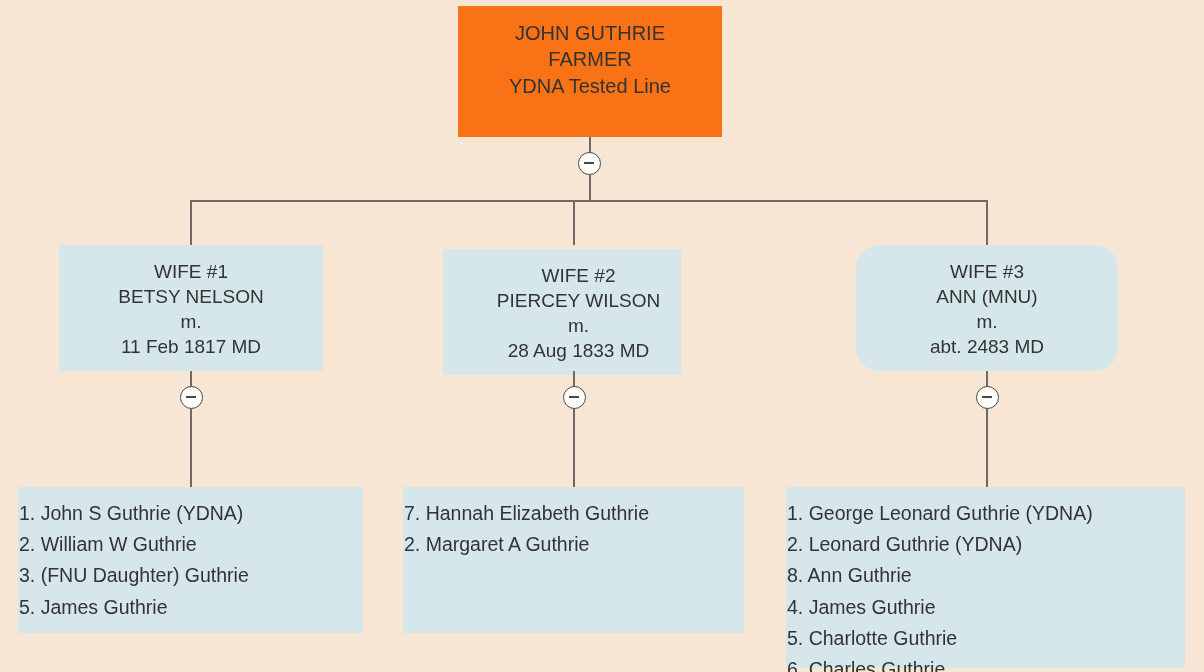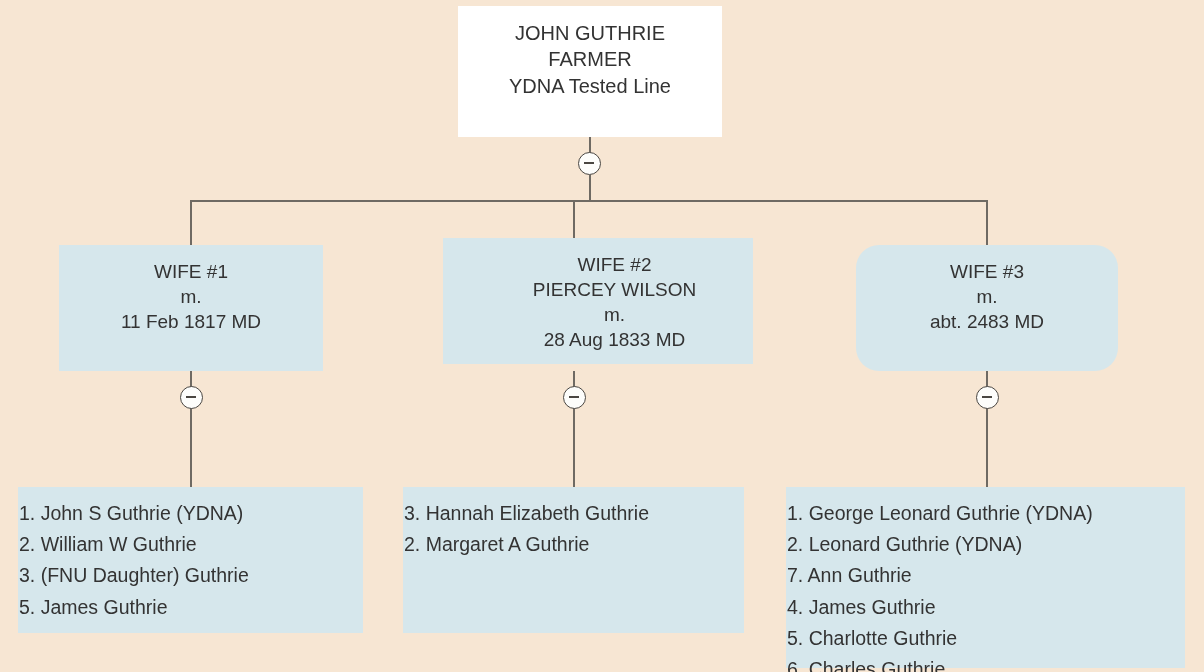--- a/index.html
+++ b/index.html
@@ -21,21 +21,21 @@
 
   
   .node {
     position: absolute;
     box-sizing: border-box;
     color: #333333;
     text-align: center;
     line-height: 1.32;
   }
   .node-root {
-    background: #ffffff;
+    background: #f97316;
     font-size: 20px;
     padding-top: 14px;
   }
   .node-spouse {
     background: #d6e7ec;
     font-size: 19px;
     padding-top: 14px;
   }
   .node-children {
     background: #d6e7ec;
@@ -98,60 +98,62 @@
   <div class="conn conn-v" style="left:589px; top:175px; width:2px; height:26px;"></div>
 
   <div class="conn conn-h" style="left:190px; top:200px; width:798px; height:2px;"></div>
 
   <div class="conn conn-v" style="left:190px; top:200px; width:2px; height:45px;"></div>
   <div class="conn conn-v" style="left:573px; top:200px; width:2px; height:45px;"></div>
   <div class="conn conn-v" style="left:986px; top:200px; width:2px; height:45px;"></div>
 
   <div class="node node-spouse" style="left:59px; top:245px; width:264px; height:126px;">
     <span class="node-line">WIFE #1</span>
+    <span class="node-line">BETSY NELSON</span>
     <span class="node-line">m.</span>
     <span class="node-line">11 Feb 1817 MD</span>
   </div>
   <div class="conn conn-v" style="left:190px; top:371px; width:2px; height:17px;"></div>
   <div class="toggle" style="left:180px; top:386px;"></div>
   <div class="conn conn-v" style="left:190px; top:408px; width:2px; height:79px;"></div>
 
-  <div class="node node-spouse" style="left:443px; top:238px; width:310px; height:126px;padding-left:33px;">
+  <div class="node node-spouse" style="left:443px; top:249px; width:238px; height:126px;padding-left:33px;">
     <span class="node-line">WIFE #2</span>
     <span class="node-line">PIERCEY WILSON</span>
     <span class="node-line">m.</span>
     <span class="node-line">28 Aug 1833 MD</span>
   </div>
   <div class="conn conn-v" style="left:573px; top:371px; width:2px; height:17px;"></div>
   <div class="toggle" style="left:563px; top:386px;"></div>
   <div class="conn conn-v" style="left:573px; top:408px; width:2px; height:79px;"></div>
 
   <div class="node node-spouse" style="left:856px; top:245px; width:262px; height:126px;border-radius:23px;">
     <span class="node-line">WIFE #3</span>
+    <span class="node-line">ANN (MNU)</span>
     <span class="node-line">m.</span>
     <span class="node-line">abt. 2483 MD</span>
   </div>
   <div class="conn conn-v" style="left:986px; top:371px; width:2px; height:17px;"></div>
   <div class="toggle" style="left:976px; top:386px;"></div>
   <div class="conn conn-v" style="left:986px; top:408px; width:2px; height:79px;"></div>
 
   <div class="node node-children" style="left:18px; top:487px; width:345px; height:146px;">
     <span class="child-line">1. John S Guthrie (YDNA)</span>
     <span class="child-line">2. William W Guthrie</span>
     <span class="child-line">3. (FNU Daughter) Guthrie</span>
     <span class="child-line">5. James Guthrie</span>
   </div>
 
   <div class="node node-children" style="left:403px; top:487px; width:341px; height:146px;">
-    <span class="child-line">3. Hannah Elizabeth Guthrie</span>
+    <span class="child-line">7. Hannah Elizabeth Guthrie</span>
     <span class="child-line">2. Margaret A Guthrie</span>
   </div>
 
   <div class="node node-children" style="left:786px; top:487px; width:399px; height:181px;">
     <span class="child-line">1. George Leonard Guthrie (YDNA)</span>
     <span class="child-line">2. Leonard Guthrie (YDNA)</span>
-    <span class="child-line">7. Ann Guthrie</span>
+    <span class="child-line">8. Ann Guthrie</span>
     <span class="child-line">4. James Guthrie</span>
     <span class="child-line">5. Charlotte Guthrie</span>
     <span class="child-line">6. Charles Guthrie</span>
   </div>
 
 </div>
 
 </body></html>

